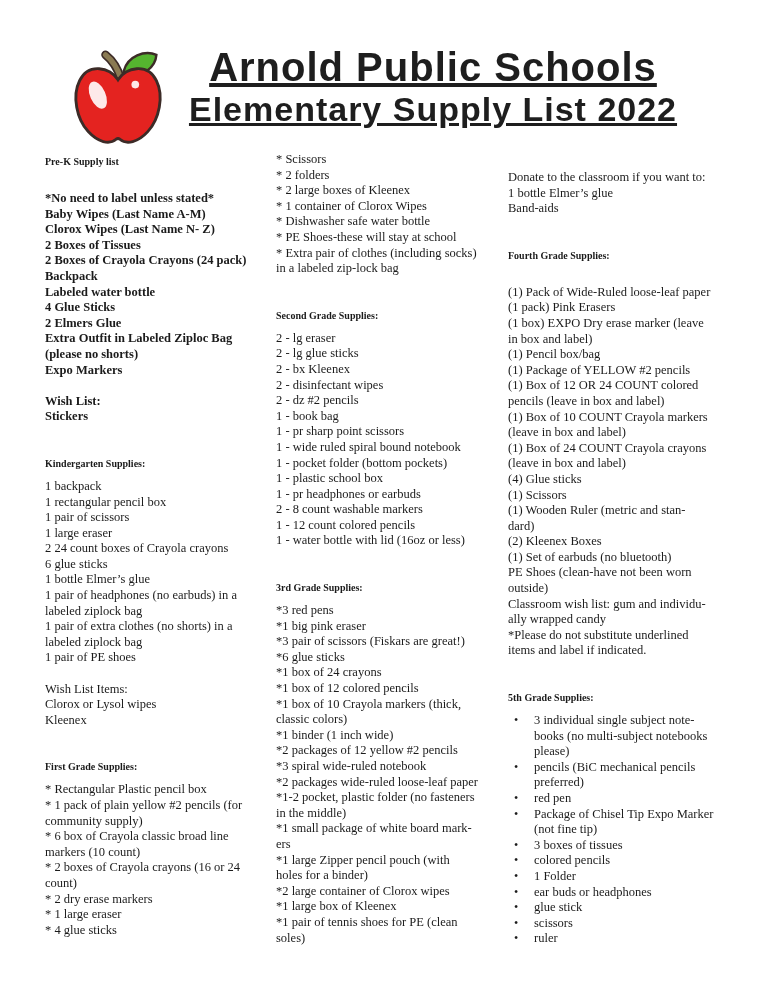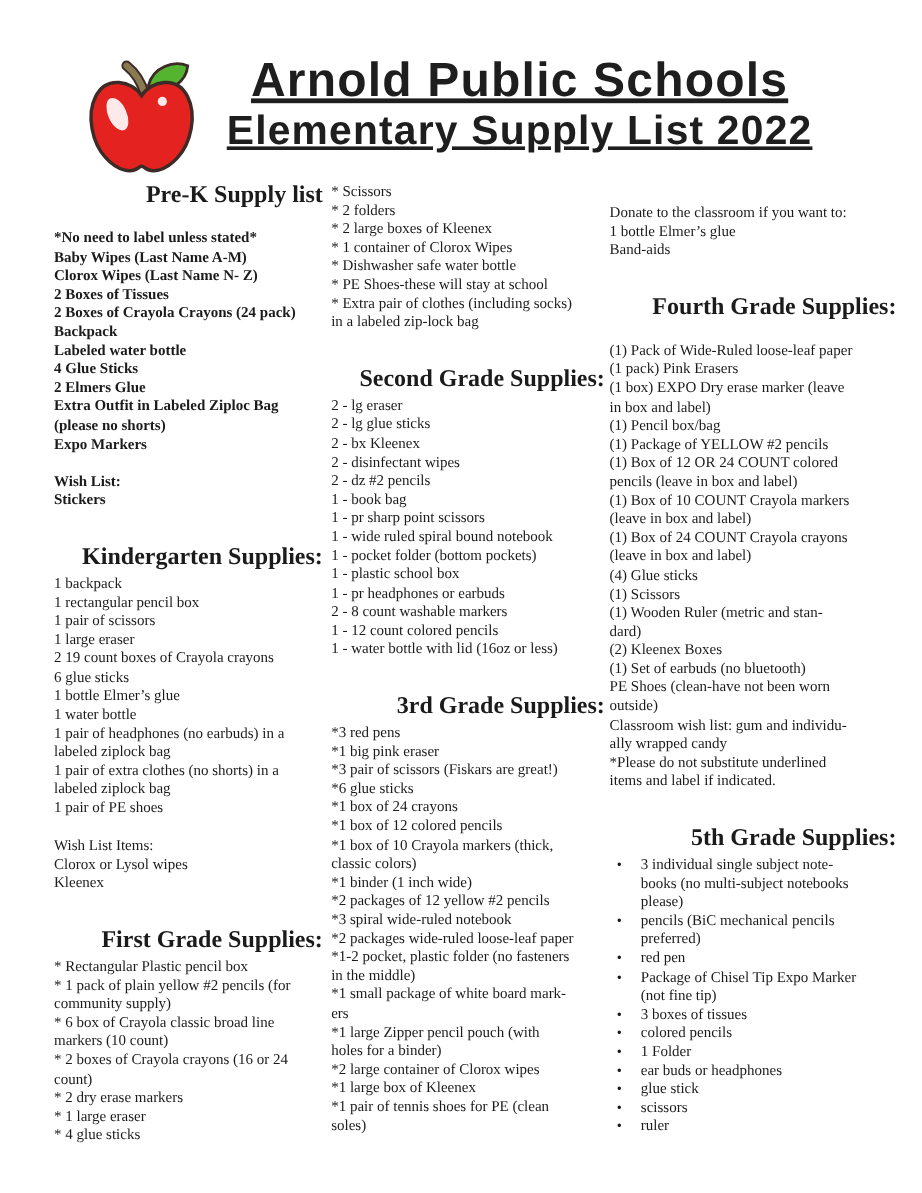--- a/index.html
+++ b/index.html
@@ -15,21 +15,21 @@
     font-family:"Liberation Sans", sans-serif; font-weight:700; color:#1e1e1e;text-decoration:underline;
   }
   .title1 { font-size:40px; line-height:46px; letter-spacing:1px; }
   .title2 { font-size:34px; line-height:38px; letter-spacing:1px; }
   
   .col { position:absolute; top:152px; font-size:12.5px; line-height:15.6px; }
   .col1 { left:45px;  width:224px; }
   .col2 { left:276px; width:228px; }
   .col3 { left:508px; width:239px; }
   .heading {
-    font-size:20px; line-height:20px; font-weight:700; text-align:right;
+    font-size:10px; line-height:20px; font-weight:700; text-align:left;
     margin:13px 0 5px;
   }
   .col > :first-child { margin-top:0; }
   .gap { height:14px; }
   .block-lines.bold { font-weight:700; }
   .line { white-space:pre-line; min-height:15.6px; }
   .blank { height:15.6px; }
   .center-wrap .line.multi { }
   .bullet-row { display:flex; }
   .bullet-marker { flex:0 0 26px; width:26px; padding-left:6px; font-size:12px; }
@@ -78,24 +78,23 @@
       <div class="line">Wish List:</div>
       <div class="line">Stickers</div>
     </div>
     <div class="gap" style="height: 16px;"></div>
     <div class="heading">Kindergarten Supplies:</div>
     <div class="block-lines">
       <div class="line">1 backpack</div>
       <div class="line">1 rectangular pencil box</div>
       <div class="line">1 pair of scissors</div>
       <div class="line">1 large eraser</div>
-      <div class="line">2 19 count boxes of Crayola crayons</div>
+      <div class="line">2 24 count boxes of Crayola crayons</div>
       <div class="line">6 glue sticks</div>
       <div class="line">1 bottle Elmer’s glue</div>
-      <div class="line">1 water bottle</div>
       <div class="line multi">1 pair of headphones (no earbuds) in a
 labeled ziplock bag</div>
       <div class="line multi">1 pair of extra clothes (no shorts) in a
 labeled ziplock bag</div>
       <div class="line">1 pair of PE shoes</div>
       <div class="blank"></div>
       <div class="line">Wish List Items:</div>
       <div class="line">Clorox or Lysol wipes</div>
       <div class="line">Kleenex</div>
     </div>

